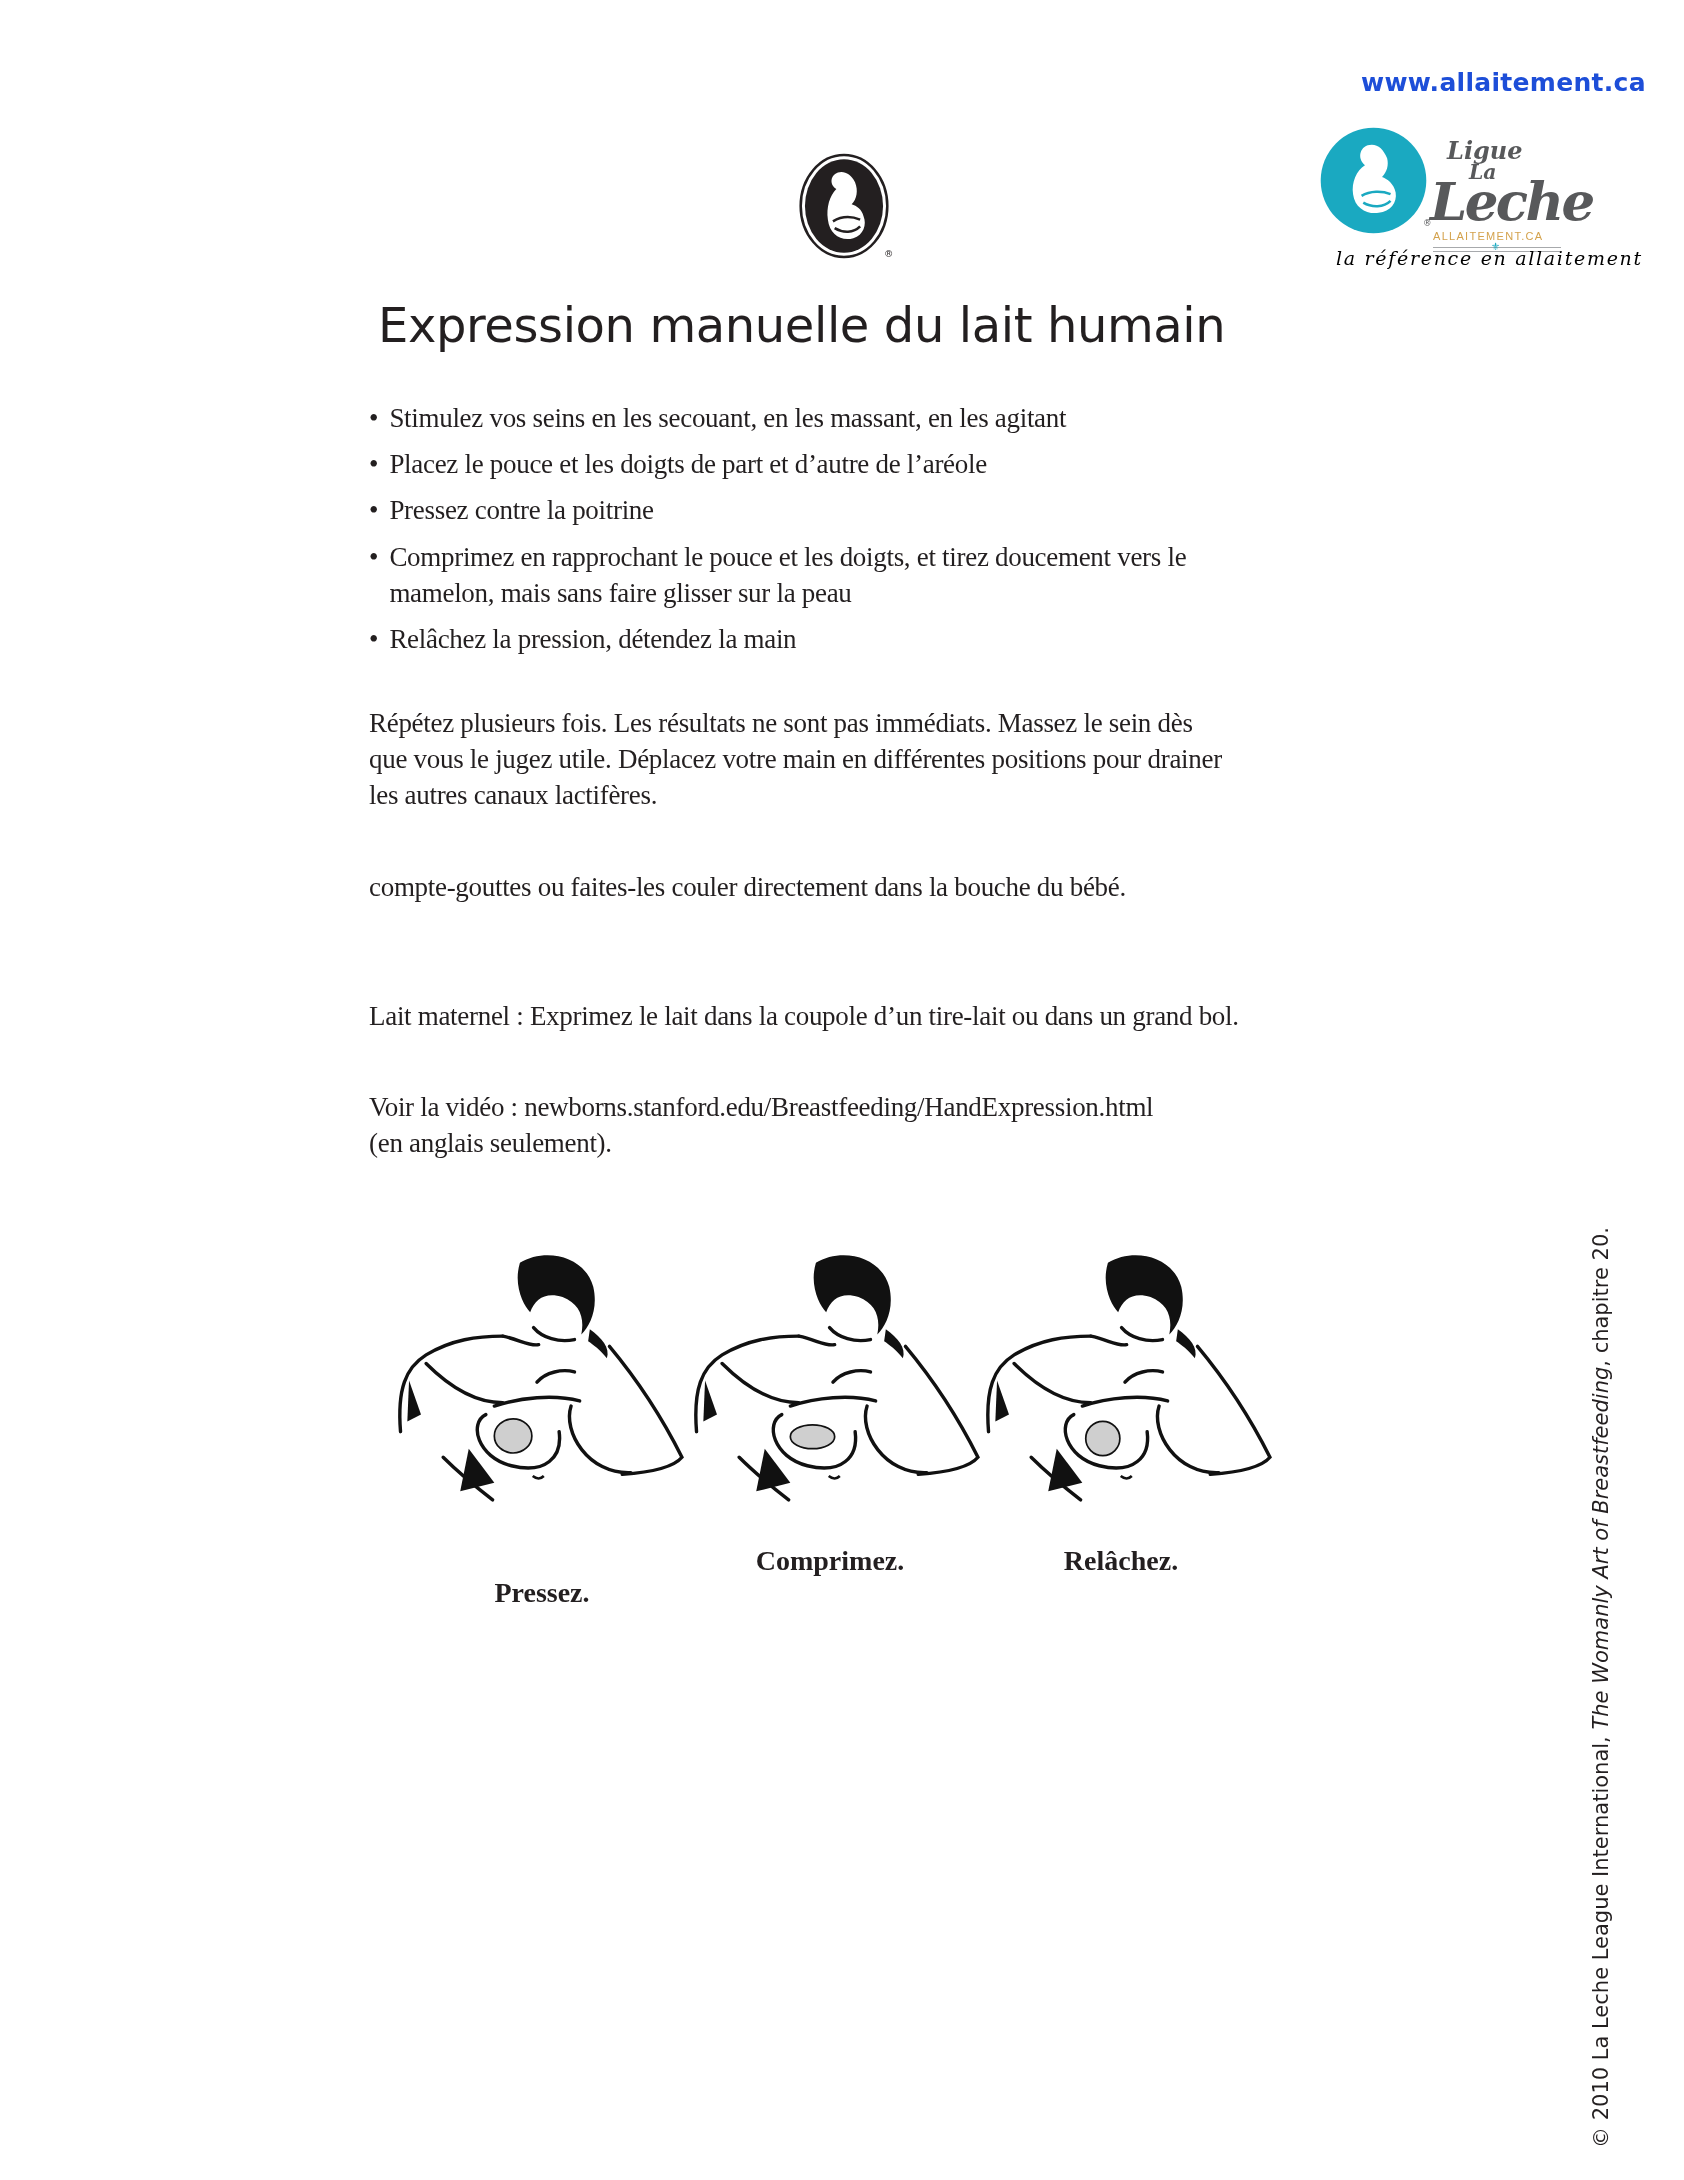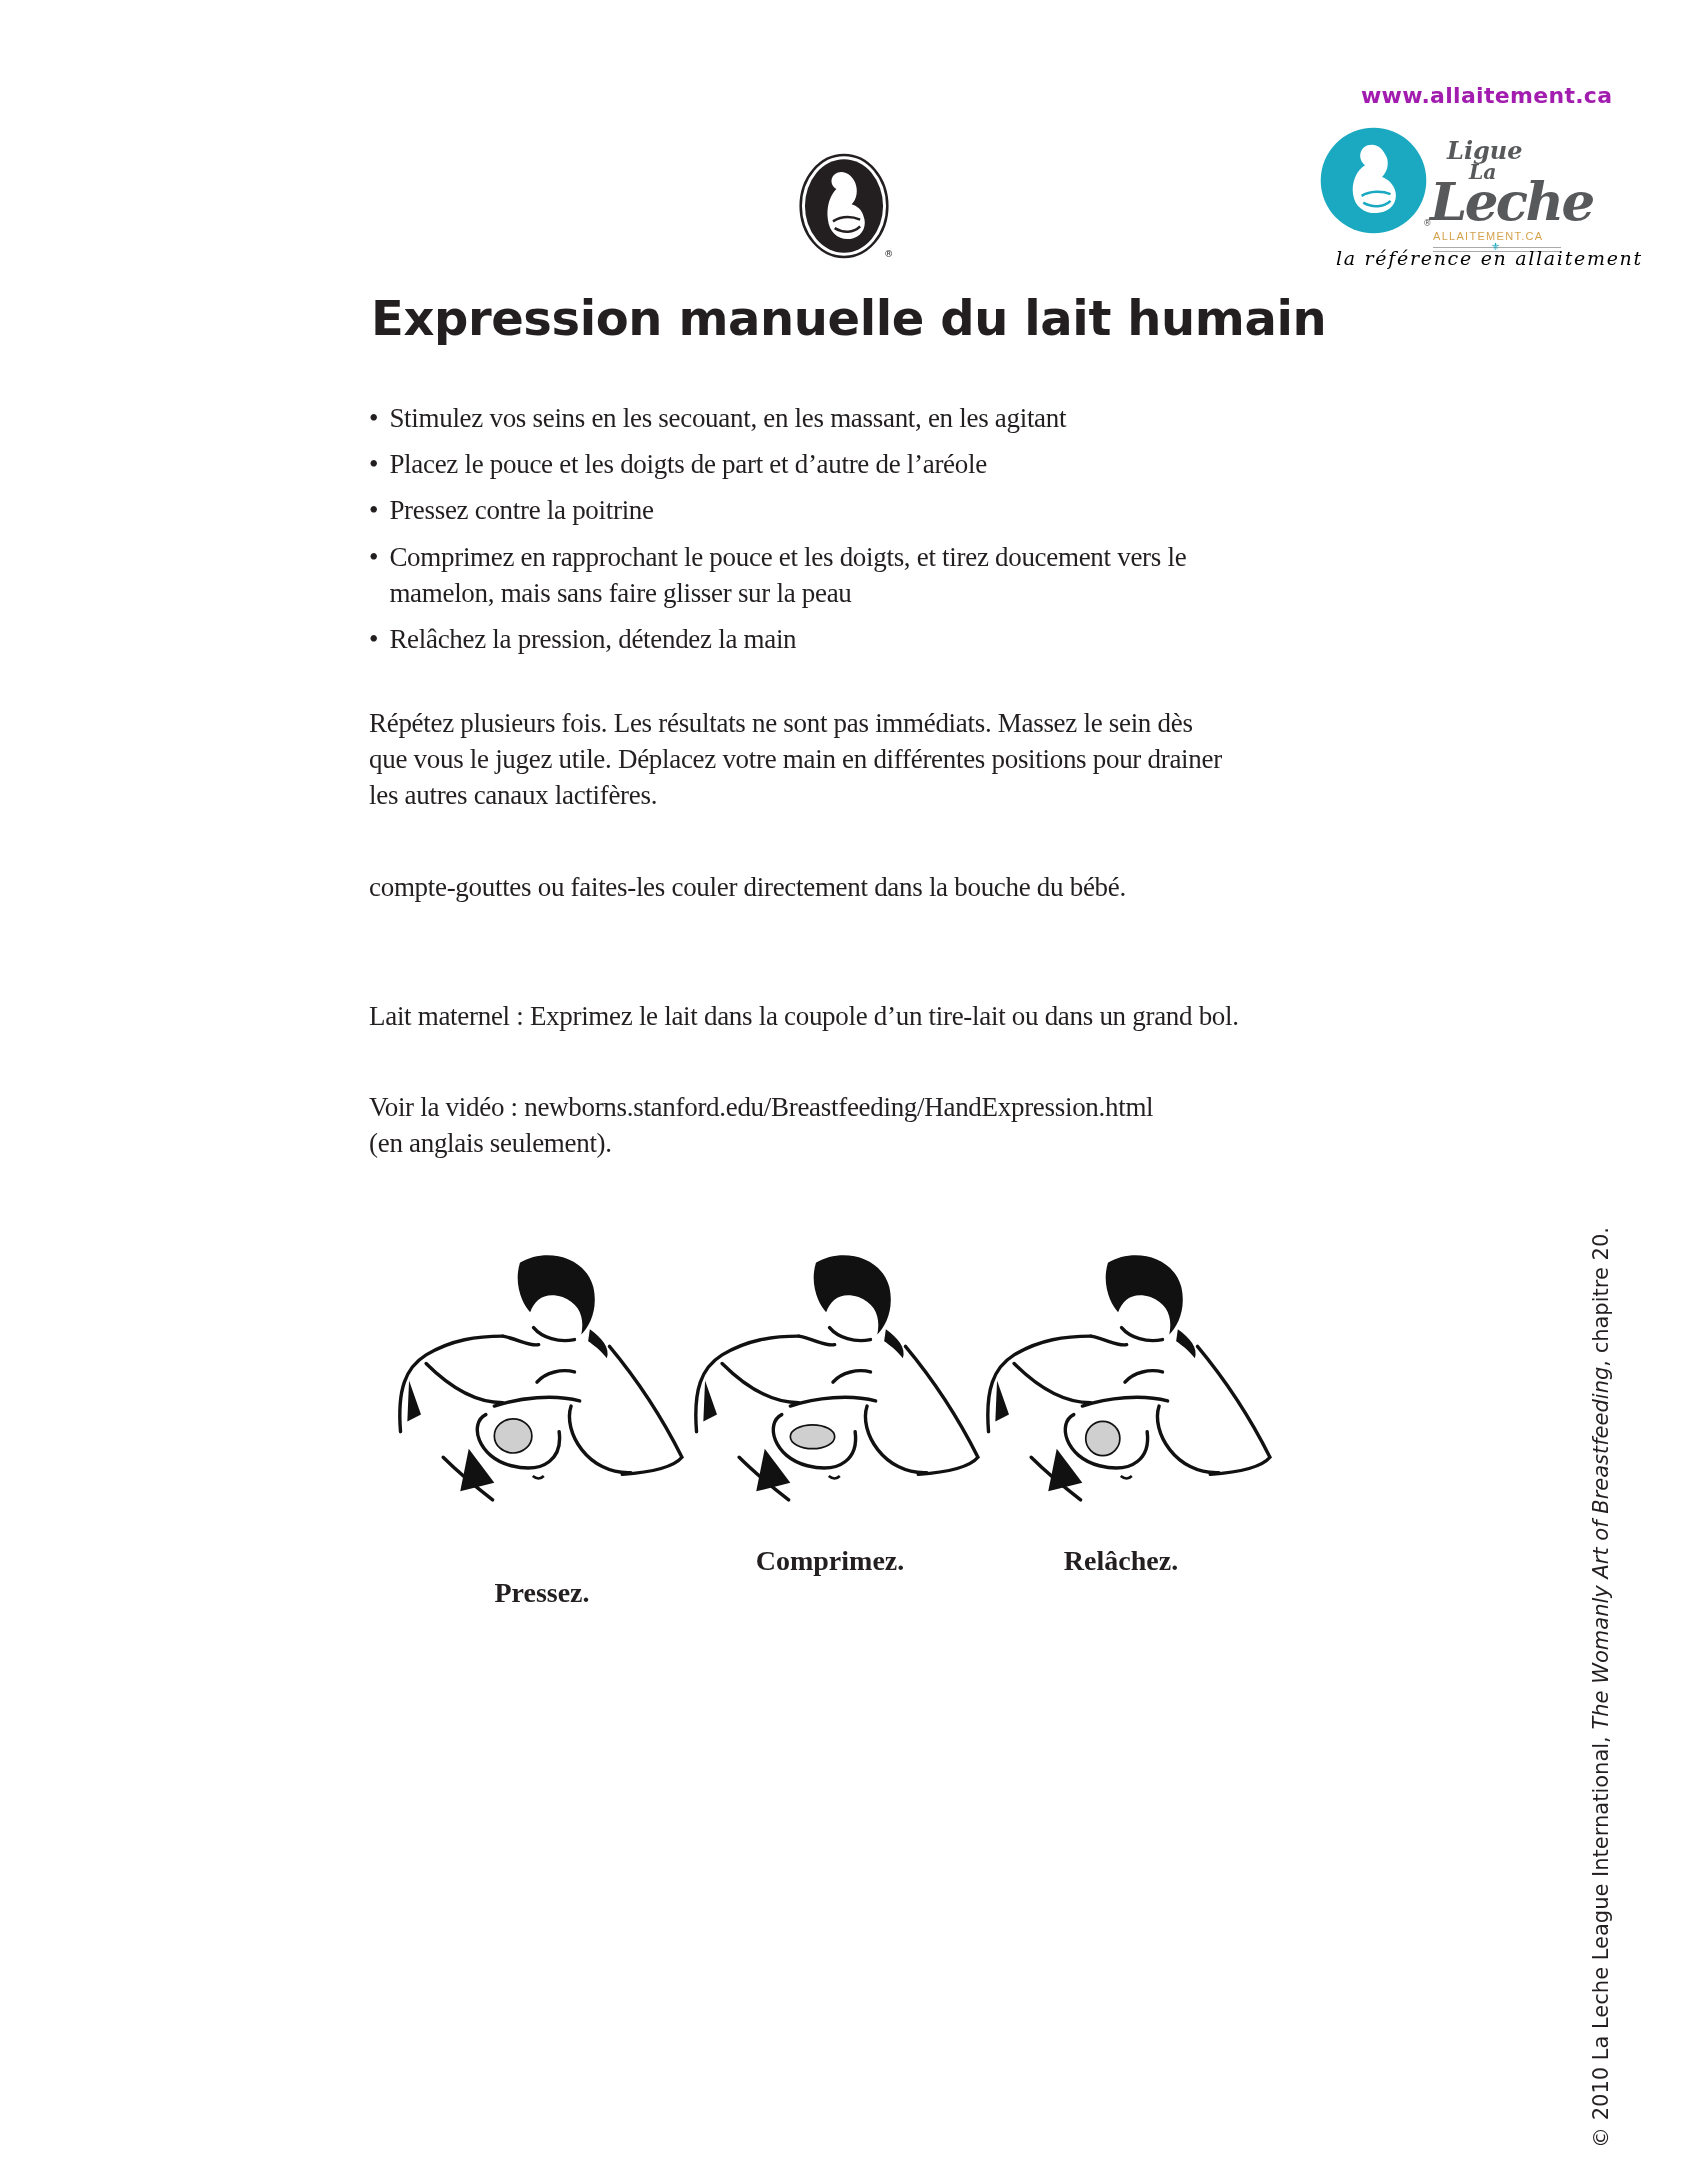--- a/index.html
+++ b/index.html
@@ -1,18 +1,18 @@
 <!DOCTYPE html>
 <html style="font-size:13.6px"><head>
 <meta charset="utf-8">
 <style>
   html, body { margin: 0; padding: 0; background: #ffffff; }
   body { width: 1685px; height: 2181px; position: relative; overflow: hidden; color: #231f20; }
   .abs { position: absolute; }
-  .url { left: 1361px; top: 68px; font-family: "DejaVu Sans", sans-serif; font-size: 22px; font-weight: bold; color: #a21caf; letter-spacing: 0.3px; margin-top: 15px; }
+  .url { left: 1361px; top: 68px; font-family: "DejaVu Sans", sans-serif; font-size: 25px; font-weight: bold; color: #1d4ed8; letter-spacing: 0.3px; }
   .title { left: 366px; top: 285px; font-family: "DejaVu Sans", sans-serif; font-size: 48px; font-weight: normal; color: #231f20; letter-spacing: -0.4px; white-space: nowrap; }
   .serif { font-family: "Liberation Serif", serif; font-size: 27px; color: #231f20; line-height: 36px; white-space: nowrap; letter-spacing: -0.3px; }
   .bullet-list { left: 369px; top: 400px; width: 1022px; margin: 0; padding: 0; list-style: none; }
   .bullet-list li { position: relative; padding-left: 20.4px; margin-bottom: 10.2px; }
   .bullet-list li .dot { position: absolute; left: 0; top: 0; }
   .para { left: 369px; width: 1022px; }
   .caption { font-family: "Liberation Serif", serif; font-size: 28px; font-weight: bold; color: #231f20; white-space: nowrap; text-align: center; width: 256px; }
   .vertical { left: 1589px; top: 2148px; transform-origin: 0 0; transform: rotate(-90deg); font-family: "DejaVu Sans", sans-serif; font-size: 21px; color: #231f20; white-space: nowrap; }
   .vertical i { font-style: italic; }
   .script { font-family: "DejaVu Serif", serif; font-style: italic; font-size: 19px; color: #000000; letter-spacing: 1.7px; }
@@ -44,21 +44,21 @@
   <svg width="90" height="106" viewBox="0 0 106 124" style="position:absolute; left:0; top:0;">
     <ellipse cx="53" cy="62" rx="51" ry="60" fill="#ffffff" stroke="#231f20" stroke-width="3"></ellipse>
     <ellipse cx="53" cy="62" rx="46" ry="55" fill="#231f20"></ellipse>
     <path d="M50 22 C38 22 34 36 44 42 C36 50 32 64 34 78 C36 96 50 104 64 100 C76 96 80 84 76 74 C74 66 68 62 62 60 C68 54 70 44 66 34 C62 26 56 22 50 22 Z" fill="#ffffff"></path>
     <path d="M40 80 C50 74 62 74 72 78" stroke="#231f20" stroke-width="3" fill="none"></path>
     <path d="M42 88 C52 94 64 94 72 86" stroke="#231f20" stroke-width="3" fill="none"></path>
   </svg>
   <span style="position:absolute; left:85px; top:95px; font-family:'DejaVu Sans',sans-serif; font-size:9.4px; color:#231f20;">®</span>
 </div>
 
-<h1 class="abs title" style="margin:5px;font-weight:bold;">Expression manuelle du lait humain</h1>
+<h1 class="abs title" style="margin:12px;">Expression manuelle du lait humain</h1>
 
 <ul class="abs bullet-list serif">
   <li><span class="dot">•</span><span>Stimulez vos seins en les secouant, en les massant, en les agitant</span></li>
   <li><span class="dot">•</span><span>Placez le pouce et les doigts de part et d’autre de l’aréole</span></li>
   <li><span class="dot">•</span><span>Pressez contre la poitrine</span></li>
   <li><span class="dot">•</span><span>Comprimez en rapprochant le pouce et les doigts, et tirez doucement vers le</span><br><span>mamelon, mais sans faire glisser sur la peau</span></li>
   <li><span class="dot">•</span><span>Relâchez la pression, détendez la main</span></li>
 </ul>
 
 <div class="abs para serif" style="top:705px;">

